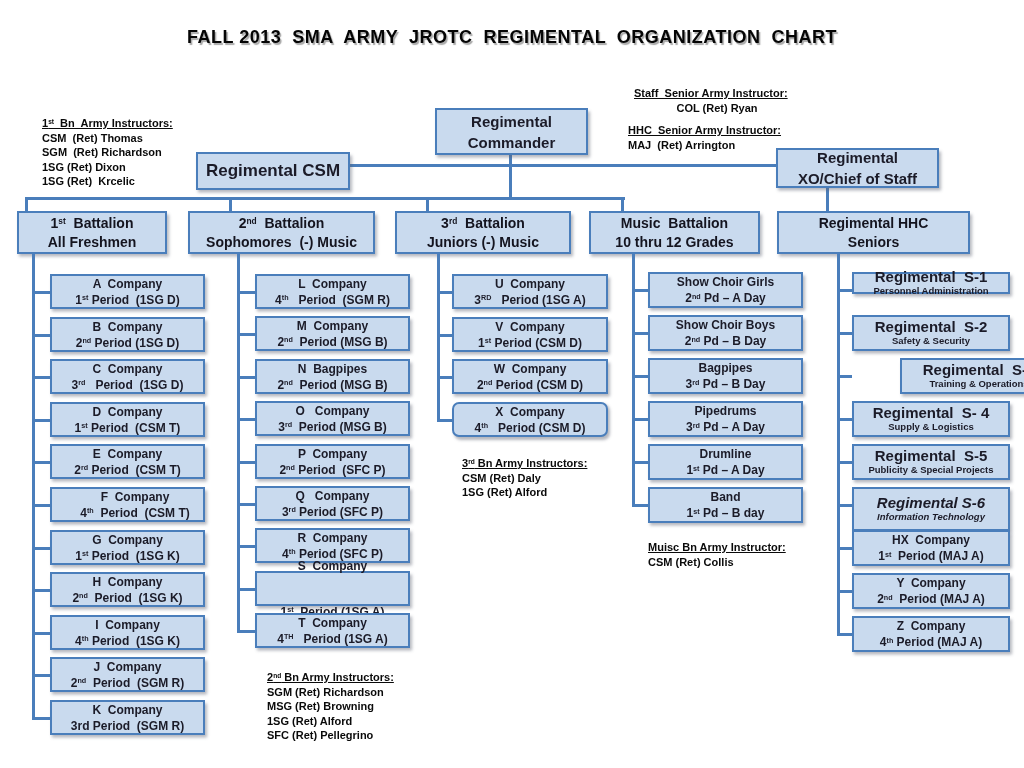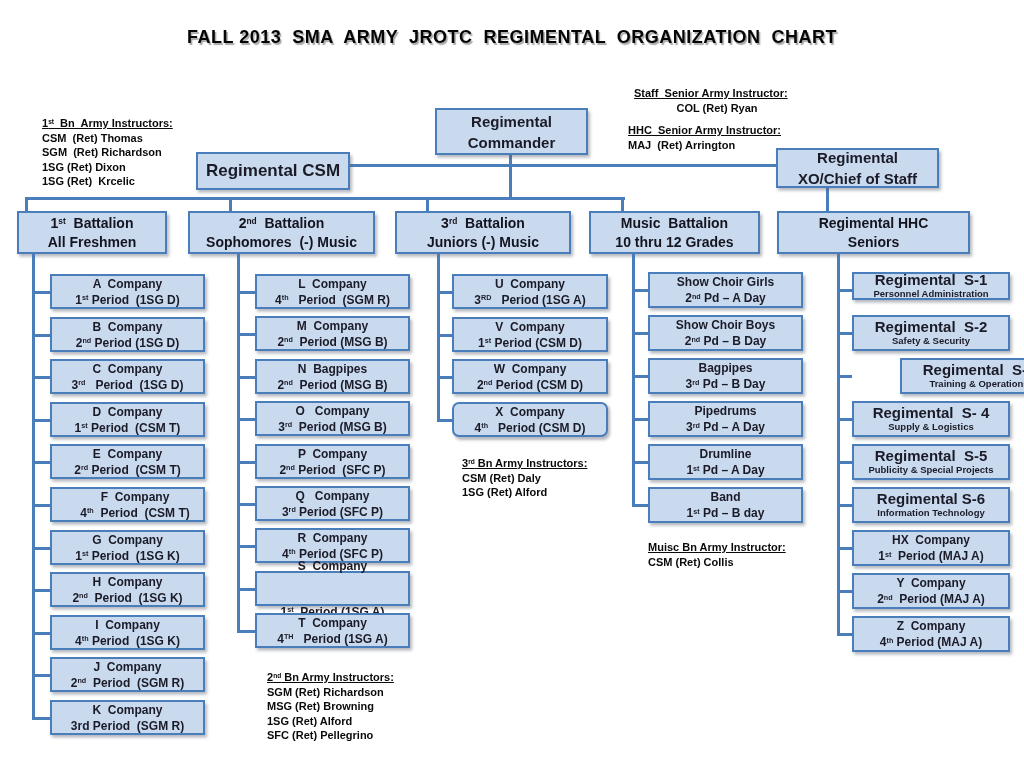--- a/index.html
+++ b/index.html
@@ -227,21 +227,21 @@
         <div class="line">Drumline</div>
         <div class="line">1<sup>st</sup> Pd – A Day</div>
       </div>
       <div class="conn" style="left: 632px; top: 504px; width: 16px; height: 3px;"></div>
       <div class="box item" style="left: 648px; top: 487px; width: 155px; height: 36px;">
         <div class="line">Band</div>
         <div class="line">1<sup>st</sup> Pd – B day</div>
       </div>
       <div class="conn" style="left: 837px; top: 252px; width: 3px; height: 383px;"></div>
       <div class="conn" style="left: 837px; top: 289px; width: 15px; height: 3px;"></div>
-      <div class="box item staff" style="left: 852px; top: 272px; width: 158px; height: 28px;">
+      <div class="box item staff" style="left: 852px; top: 272px; width: 158px; height: 22px;">
         <div class="line l1">Regimental  S-1</div>
         <div class="line l2">Personnel Administration</div>
       </div>
       <div class="conn" style="left: 837px; top: 332px; width: 15px; height: 3px;"></div>
       <div class="box item staff" style="left: 852px; top: 315px; width: 158px; height: 36px;">
         <div class="line l1">Regimental  S-2</div>
         <div class="line l2">Safety &amp; Security</div>
       </div>
       <div class="conn" style="left: 837px; top: 375px; width: 15px; height: 3px;"></div>
       <div class="box item staff" style="left: 852px; top: 358px; width: 158px; height: 36px; margin-left: 48px;">
@@ -252,21 +252,21 @@
       <div class="box item staff" style="left: 852px; top: 401px; width: 158px; height: 36px;">
         <div class="line l1">Regimental  S- 4</div>
         <div class="line l2">Supply &amp; Logistics</div>
       </div>
       <div class="conn" style="left: 837px; top: 461px; width: 15px; height: 3px;"></div>
       <div class="box item staff" style="left: 852px; top: 444px; width: 158px; height: 36px;">
         <div class="line l1">Regimental  S-5</div>
         <div class="line l2">Publicity &amp; Special Projects</div>
       </div>
       <div class="conn" style="left: 837px; top: 504px; width: 15px; height: 3px;"></div>
-      <div class="box item staff" style="left: 852px; top: 487px; width: 158px; height: 36px;">
+      <div class="box item staff" style="left: 852px; top: 487px; width: 158px; height: 44px; font-style: italic;">
         <div class="line l1">Regimental S-6</div>
         <div class="line l2">Information Technology</div>
       </div>
       <div class="conn" style="left: 837px; top: 547px; width: 15px; height: 3px;"></div>
       <div class="box item" style="left: 852px; top: 530px; width: 158px; height: 36px;">
         <div class="line">HX  Company</div>
         <div class="line">1<sup>st</sup>  Period (MAJ A)</div>
       </div>
       <div class="conn" style="left: 837px; top: 590px; width: 15px; height: 3px;"></div>
       <div class="box item" style="left: 852px; top: 573px; width: 158px; height: 36px;">

